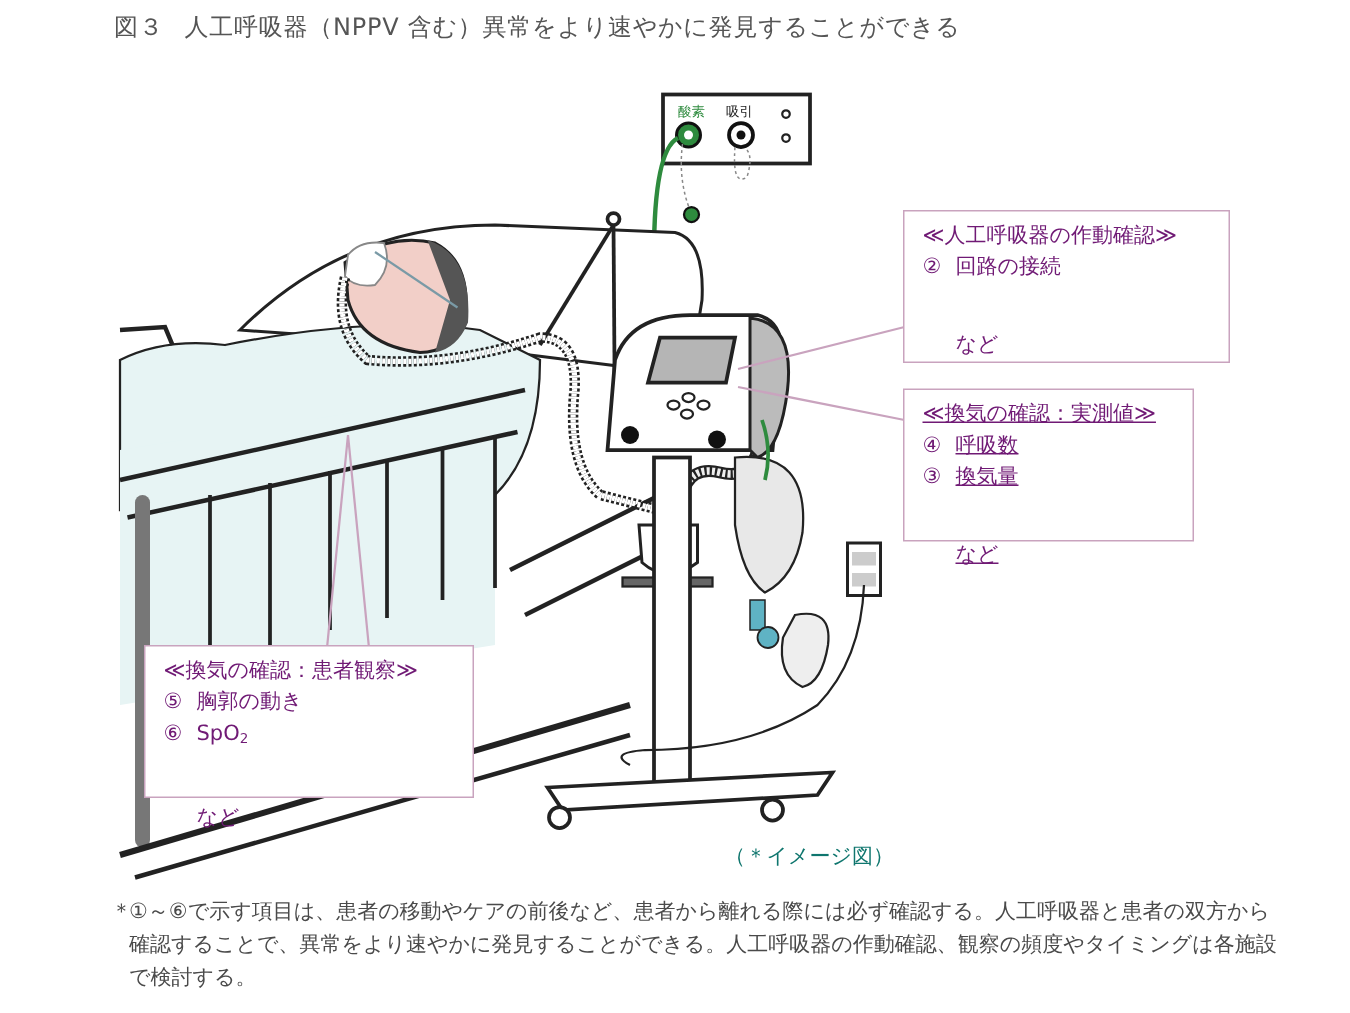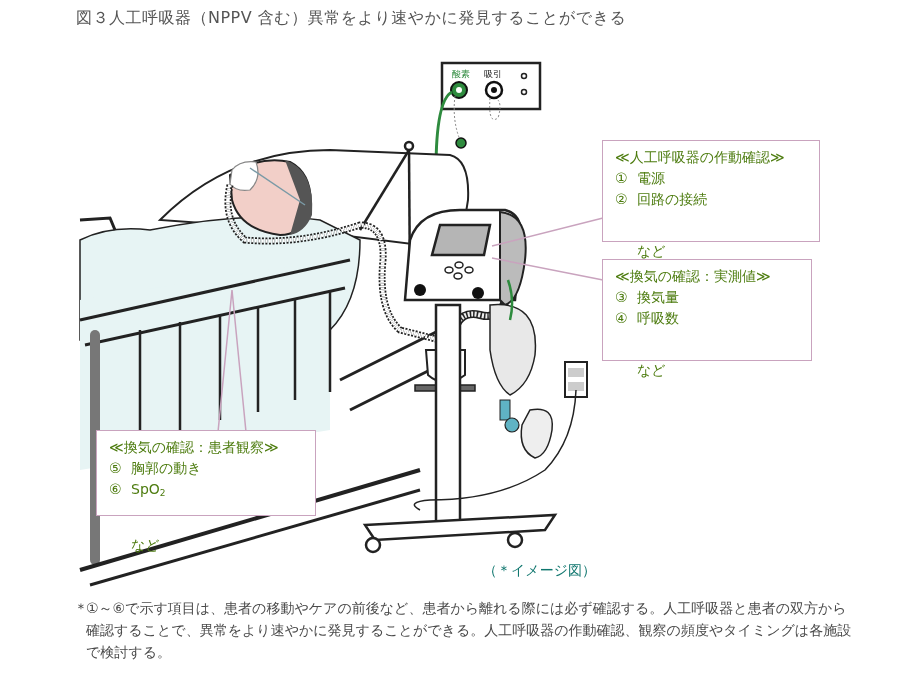--- a/index.html
+++ b/index.html
@@ -1,30 +1,30 @@
 <!DOCTYPE html>
 <html><head>
 <meta charset="utf-8">
 <style>
   html, body { margin: 0; padding: 0; background: #ffffff; }
   body { width: 900px; height: 675px; position: relative; overflow: hidden;
          font-family: "DejaVu Sans", "Liberation Sans", sans-serif; color: #4a4a4a; }
   .title { position: absolute; left: 76px; top: 8px; font-size: 16px; color: #555; letter-spacing: 0.5px; white-space: nowrap; }
-  .title .fig { }
+  .title .fig { margin-right: 14px; }
   svg.illus { position: absolute; left: 0; top: 0; }
   .callout { position: absolute; background: #fff; border: 1.5px solid #c9a3be; padding: 6px 10px 4px 12px;
-             font-size: 14px; line-height: 21px; color: #4d7c0f; box-sizing: border-box; }
+             font-size: 14px; line-height: 21px; color: #701a75; box-sizing: border-box; }
   .callout .head { white-space: nowrap; }
   .callout .item { white-space: nowrap; }
   .callout .num { display: inline-block; width: 22px; }
   .callout .etc { padding-left: 22px; margin-top: 31px; }
   .callout sub { font-size: 9px; vertical-align: -2px; }
   #c1 { left: 602px; top: 140px; width: 218px; height: 102px; }
-  #c2 { left: 602px; top: 259px; width: 210px; height: 102px; }
-  #c3 { left: 96px; top: 430px; width: 220px; height: 86px; }
+  #c2 { left: 602px; top: 259px; width: 194px; height: 102px; text-decoration: underline; }
+  #c3 { left: 96px; top: 430px; width: 220px; height: 102px; }
   .caption { position: absolute; left: 483px; top: 562px; font-size: 14px; color: #0f766e; white-space: nowrap; }
   .note { position: absolute; left: 74px; top: 597px; width: 780px; font-size: 14px; line-height: 22px; color: #4a4a4a; }
   .note .mark { position: absolute; left: 0; top: 0; }
   .note .body { padding-left: 12px; }
 </style>
 </head>
 <body>
 
 <div class="title">
   <span class="fig">図３</span><span>人工呼吸器（NPPV 含む）異常をより速やかに発見することができる</span>
@@ -130,29 +130,28 @@
 
   <g stroke="#c9a3be" stroke-width="1.5" fill="none">
     <line x1="603" y1="218" x2="492" y2="246"></line>
     <line x1="603" y1="280" x2="492" y2="258"></line>
     <polyline points="218,432 232,290 246,432"></polyline>
   </g>
 </svg>
 
 <div class="callout" id="c1">
   <div class="head">≪人工呼吸器の作動確認≫</div>
-  <div class="item"><span class="num">①</span><span>電源</span></div>
   <div class="item"><span class="num">②</span><span>回路の接続</span></div>
   <div class="etc">など</div>
 </div>
 
 <div class="callout" id="c2">
   <div class="head">≪換気の確認：実測値≫</div>
+  <div class="item"><span class="num">④</span><span>呼吸数</span></div>
   <div class="item"><span class="num">③</span><span>換気量</span></div>
-  <div class="item"><span class="num">④</span><span>呼吸数</span></div>
   <div class="etc">など</div>
 </div>
 
 <div class="callout" id="c3">
   <div class="head">≪換気の確認：患者観察≫</div>
   <div class="item"><span class="num">⑤</span><span>胸郭の動き</span></div>
   <div class="item"><span class="num">⑥</span><span>SpO</span><sub>2</sub></div>
   <div class="etc">など</div>
 </div>
 

